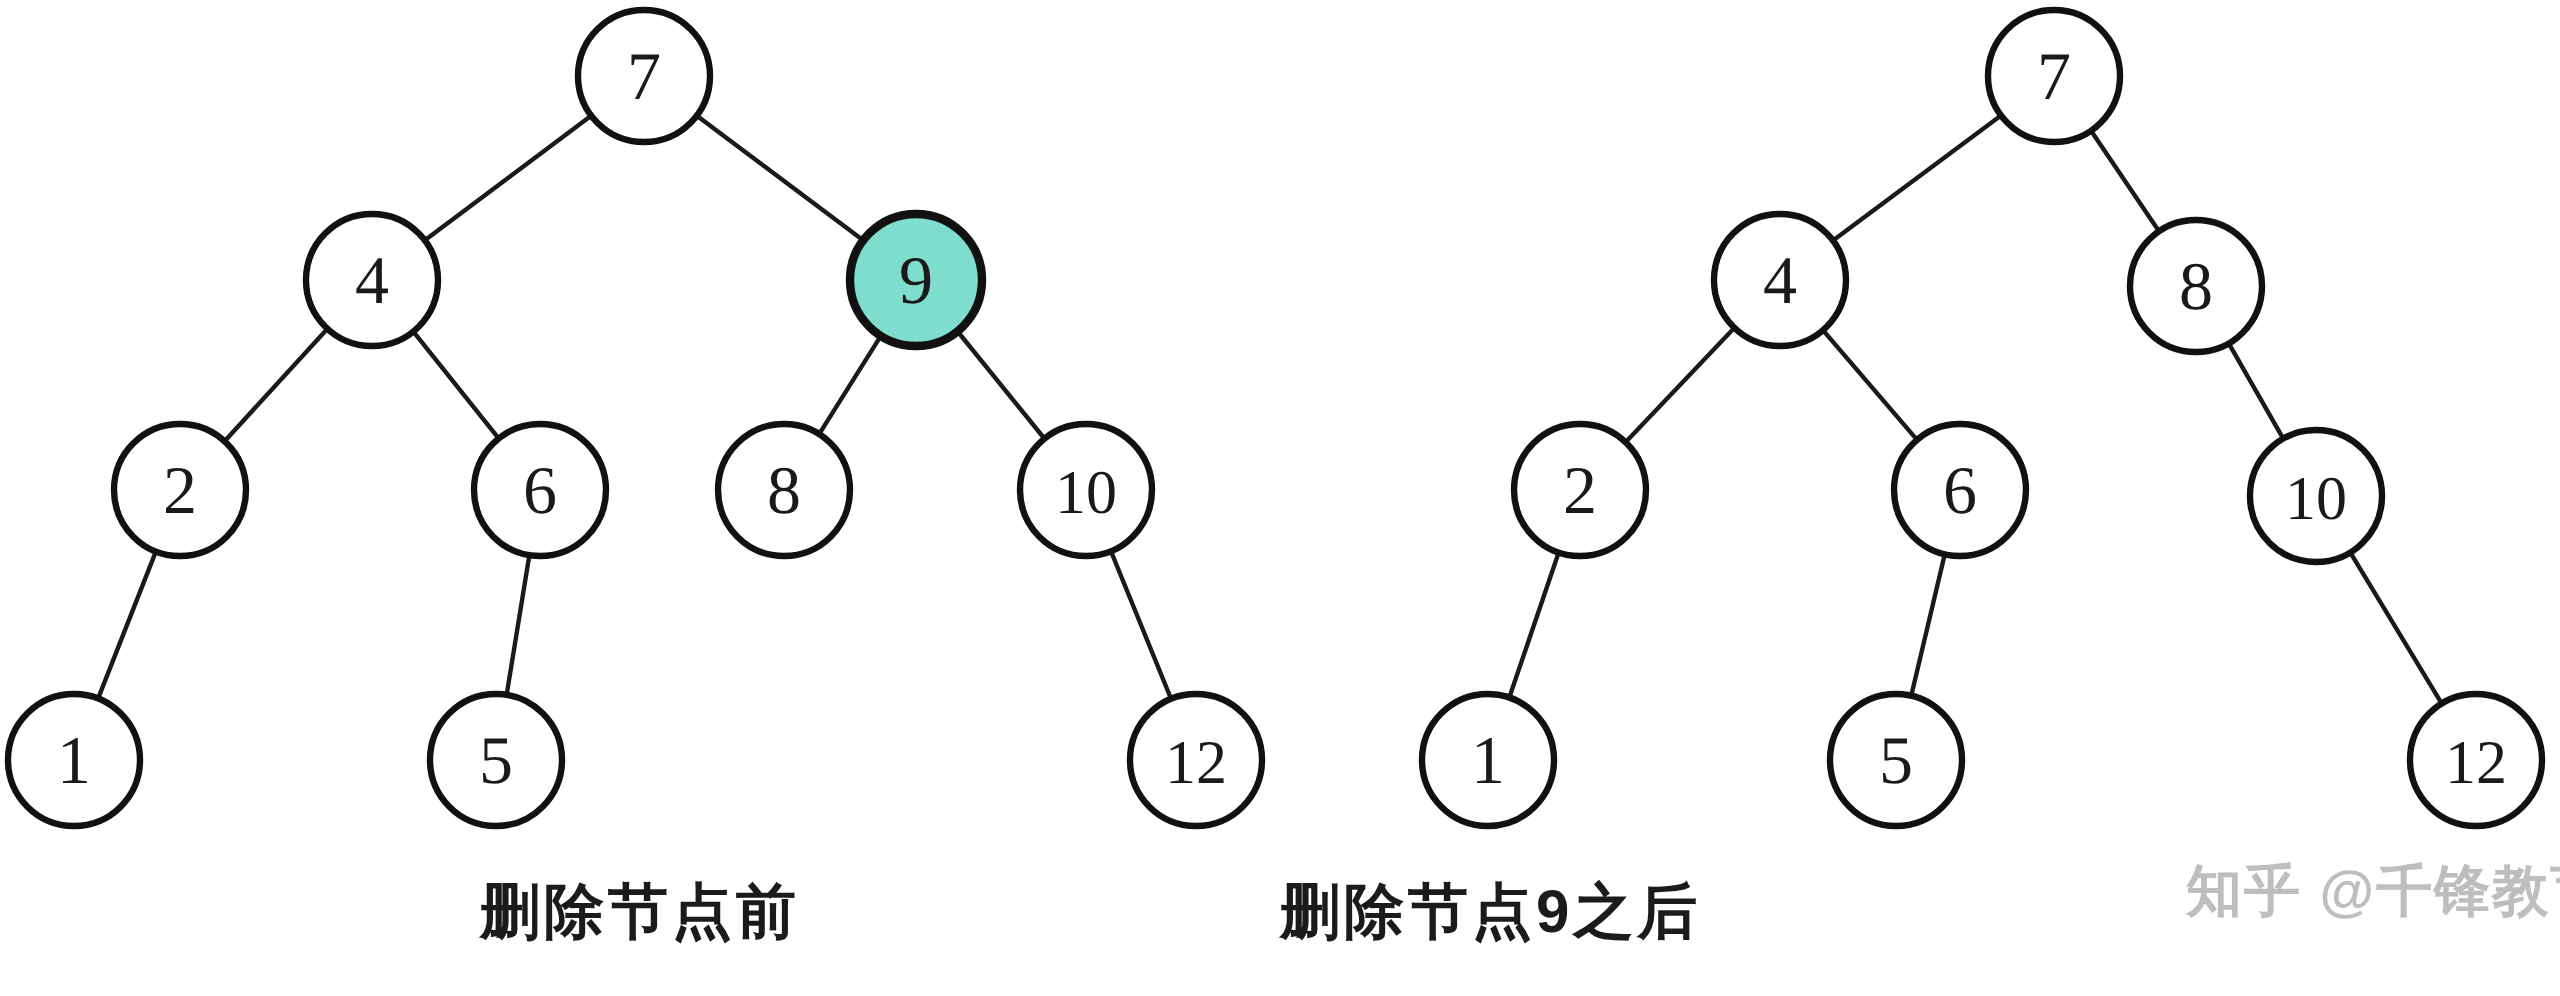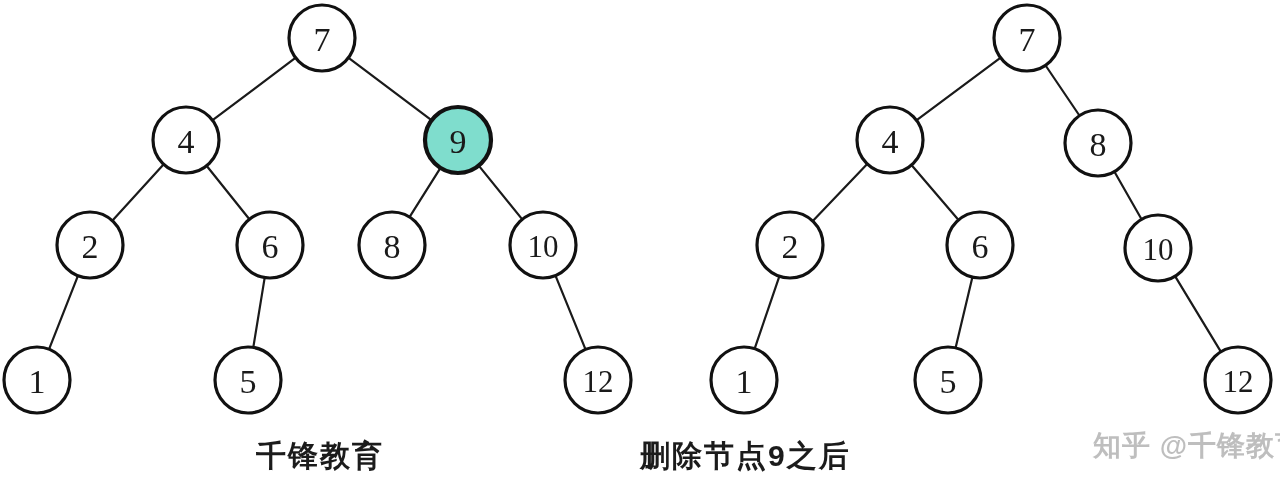--- a/index.html
+++ b/index.html
@@ -185,19 +185,19 @@
           <circle cx="948" cy="380" r="33" class="node-circle"></circle>
           <text x="948" y="381" class="node-label">5</text>
         </g>
         <g>
           <circle cx="1238" cy="380" r="33" class="node-circle"></circle>
           <text x="1238" y="381" class="node-label wide">12</text>
         </g>
       </g>
   </svg>
 
-  <div class="caption" id="caption-left">千锋教育</div>
+  <div class="caption" id="caption-left">删除节点前</div>
 
   <div class="caption" id="caption-right">删除节点9之后</div>
 
   <div id="watermark">知乎 @千锋教育</div>
 
 </div>
 
 </body></html>

